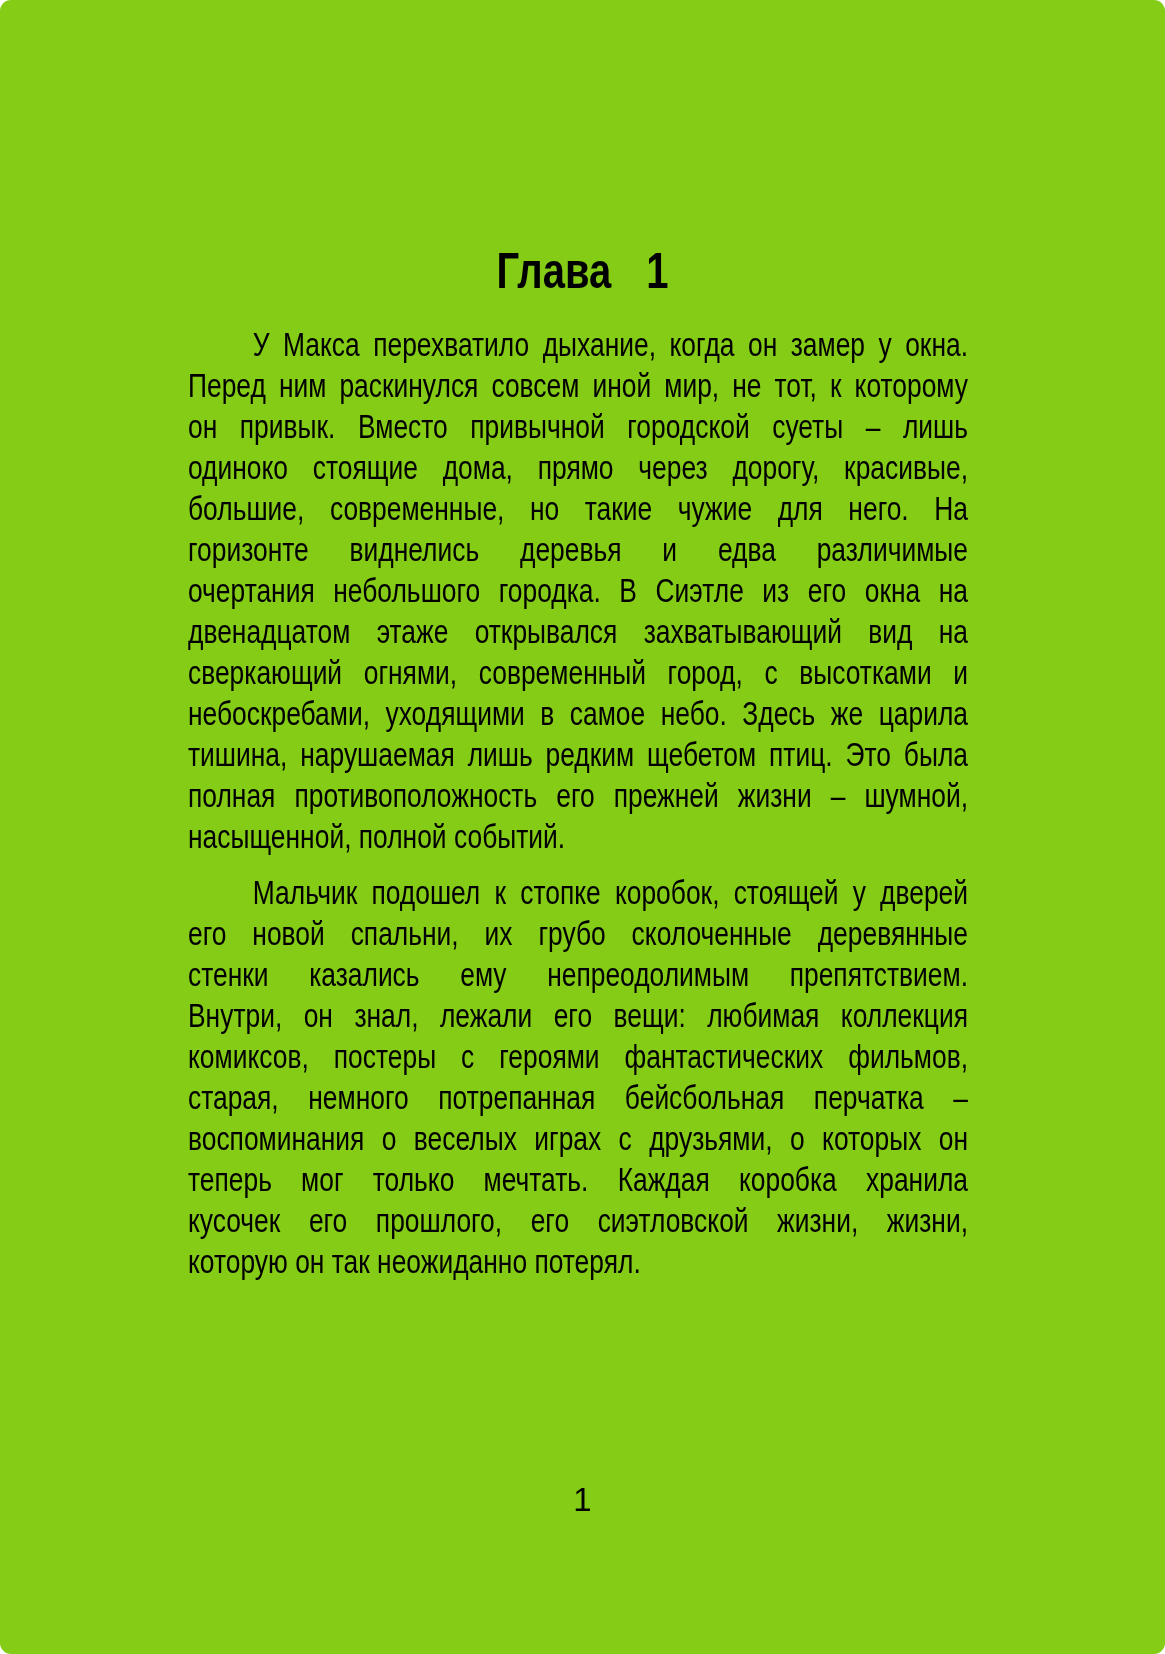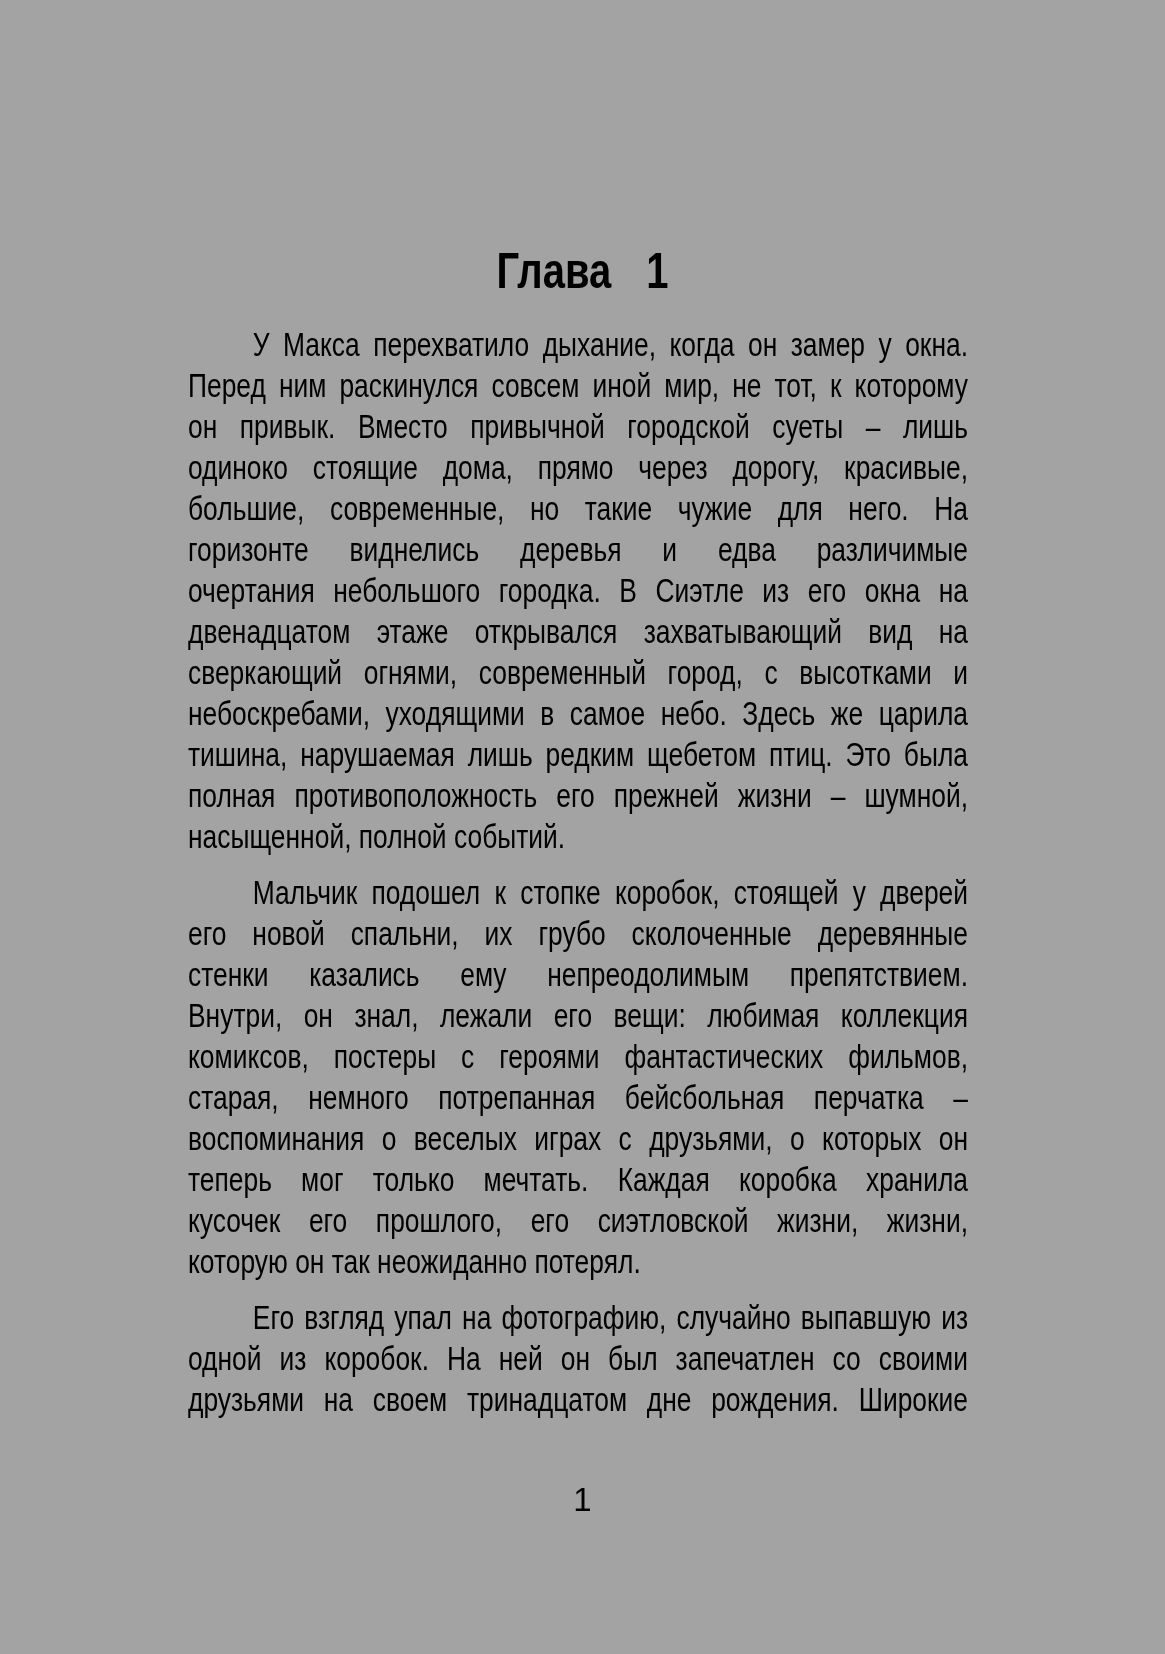--- a/index.html
+++ b/index.html
@@ -65,21 +65,21 @@
     left: 0;
     width: 100%;
     text-align: center;
     font-size: 33px;
     line-height: 41px;
   }
 </style>
 </head>
 <body>
 
-<div class="doc-page" style="background: #a3a3a3; color: rgb(0, 0, 0);">
+<div class="doc-page" style="background: #84cc16; color: rgb(0, 0, 0); border-radius: 11px;">
   <h1 class="chapter-title">Глава  1</h1>
 
   <div class="body-text">
       <div class="paragraph">
         <div class="line indent">У Макса перехватило дыхание, когда он замер у окна.</div>
         <div class="line">Перед ним раскинулся совсем иной мир, не тот, к которому</div>
         <div class="line">он привык. Вместо привычной городской суеты – лишь</div>
         <div class="line">одиноко стоящие дома, прямо через дорогу, красивые,</div>
         <div class="line">большие, современные, но такие чужие для него. На</div>
         <div class="line">горизонте виднелись деревья и едва различимые</div>
@@ -96,21 +96,16 @@
         <div class="line">его новой спальни, их грубо сколоченные деревянные</div>
         <div class="line">стенки казались ему непреодолимым препятствием.</div>
         <div class="line">Внутри, он знал, лежали его вещи: любимая коллекция</div>
         <div class="line">комиксов, постеры с героями фантастических фильмов,</div>
         <div class="line">старая, немного потрепанная бейсбольная перчатка –</div>
         <div class="line">воспоминания о веселых играх с друзьями, о которых он</div>
         <div class="line">теперь мог только мечтать. Каждая коробка хранила</div>
         <div class="line">кусочек его прошлого, его сиэтловской жизни, жизни,</div>
         <div class="line last">которую он так неожиданно потерял.</div>
       </div>
-      <div class="paragraph">
-        <div class="line indent">Его взгляд упал на фотографию, случайно выпавшую из</div>
-        <div class="line">одной из коробок. На ней он был запечатлен со своими</div>
-        <div class="line">друзьями на своем тринадцатом дне рождения. Широкие</div>
-      </div>
     </div>
 
   <div class="page-number">1</div>
 </div>
 
 </body></html>

